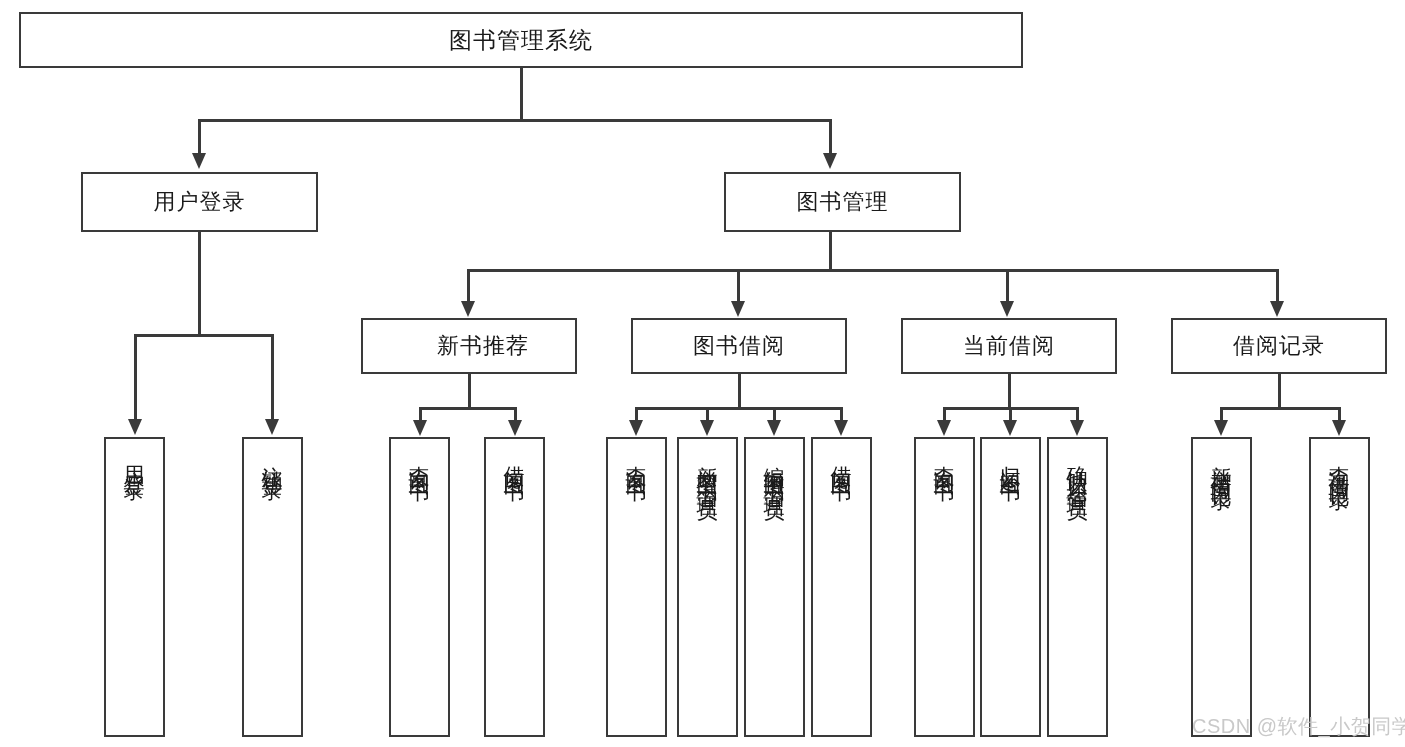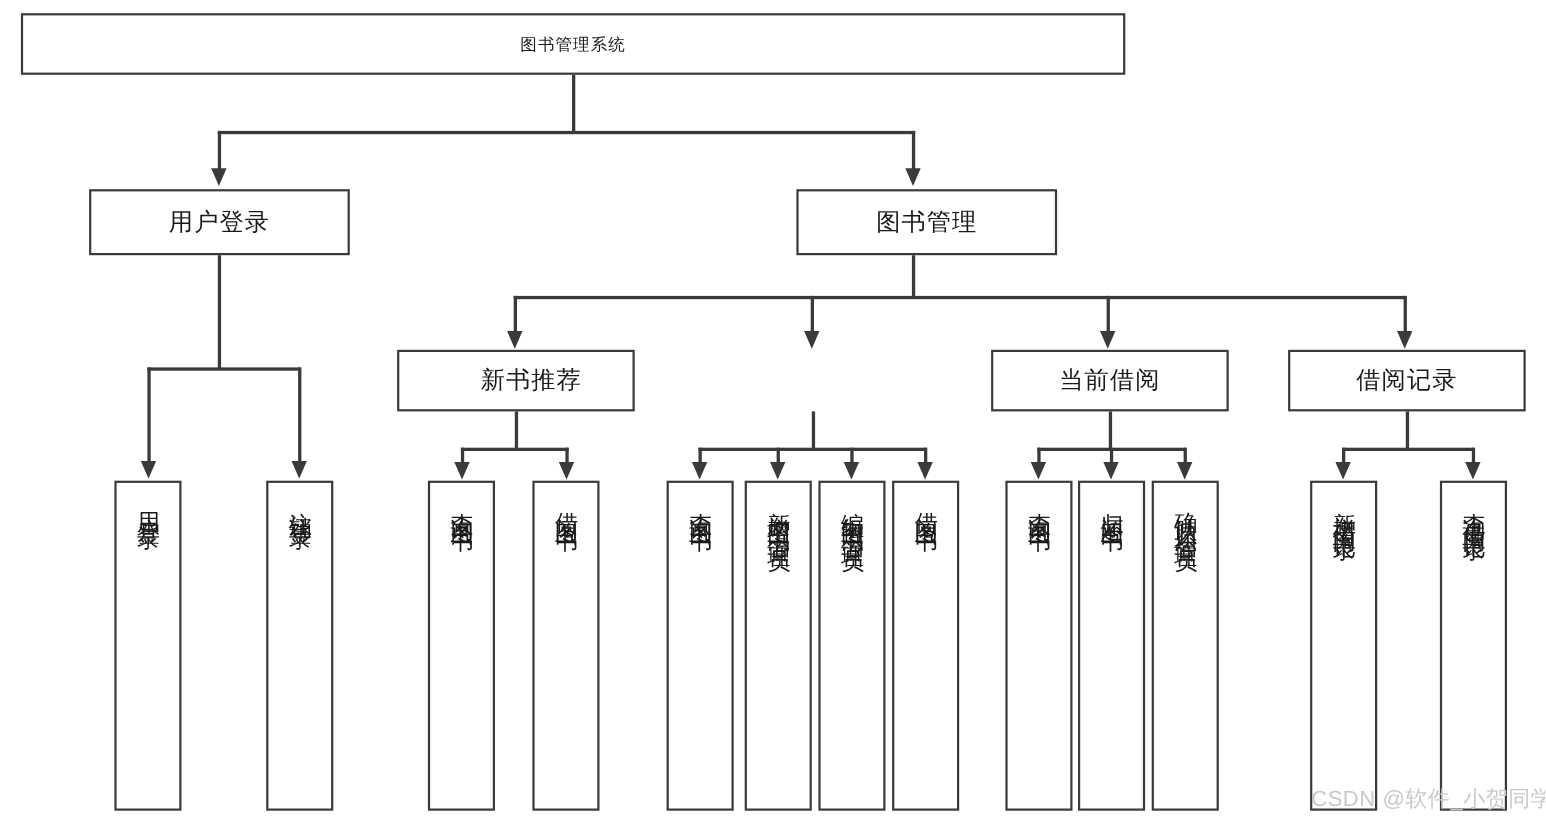--- a/index.html
+++ b/index.html
@@ -28,21 +28,21 @@
     align-items: center;
     justify-content: center;
     color: #1a1a1a;
   }
   .node.horiz {
     font-size: 22px;
     letter-spacing: 1px;
     white-space: nowrap;
   }
   .node.root {
-    font-size: 15px;
+    font-size: 23px;
   }
   
   .node.vert {
     font-size: 21px;
     align-items: flex-start;
     justify-content: center;
     padding-top: 10px;
   }
   .node.vert .vtext {
     writing-mode: vertical-rl;
@@ -116,20 +116,23 @@
   <div class="line vline" style="left:737px; top:269px; height:34px;"></div>
   <div class="arrow" style="left:731px; top:301px;"></div>
   <div class="line vline" style="left:1006px; top:269px; height:34px;"></div>
   <div class="arrow" style="left:1000px; top:301px;"></div>
   <div class="line vline" style="left:1276px; top:269px; height:34px;"></div>
   <div class="arrow" style="left:1270px; top:301px;"></div>
 
   <div class="node horiz" style="left:361px; top:318px; width:216px; height:56px;padding-left:28px;">
     <span>新书推荐</span>
   </div>
+  <div class="node horiz" style="left:631px; top:318px; width:216px; height:56px;">
+    <span>图书借阅</span>
+  </div>
   <div class="node horiz" style="left:1171px; top:318px; width:216px; height:56px;">
     <span>借阅记录</span>
   </div>
   <div class="node horiz" style="left:901px; top:318px; width:216px; height:56px;">
     <span>当前借阅</span>
   </div>
 
   <div class="line vline" style="left:468px; top:374px; height:35px;"></div>
   <div class="line hline" style="left:419px; top:407px; width:98px;"></div>
   <div class="line vline" style="left:419px; top:407px; height:14px;"></div>

